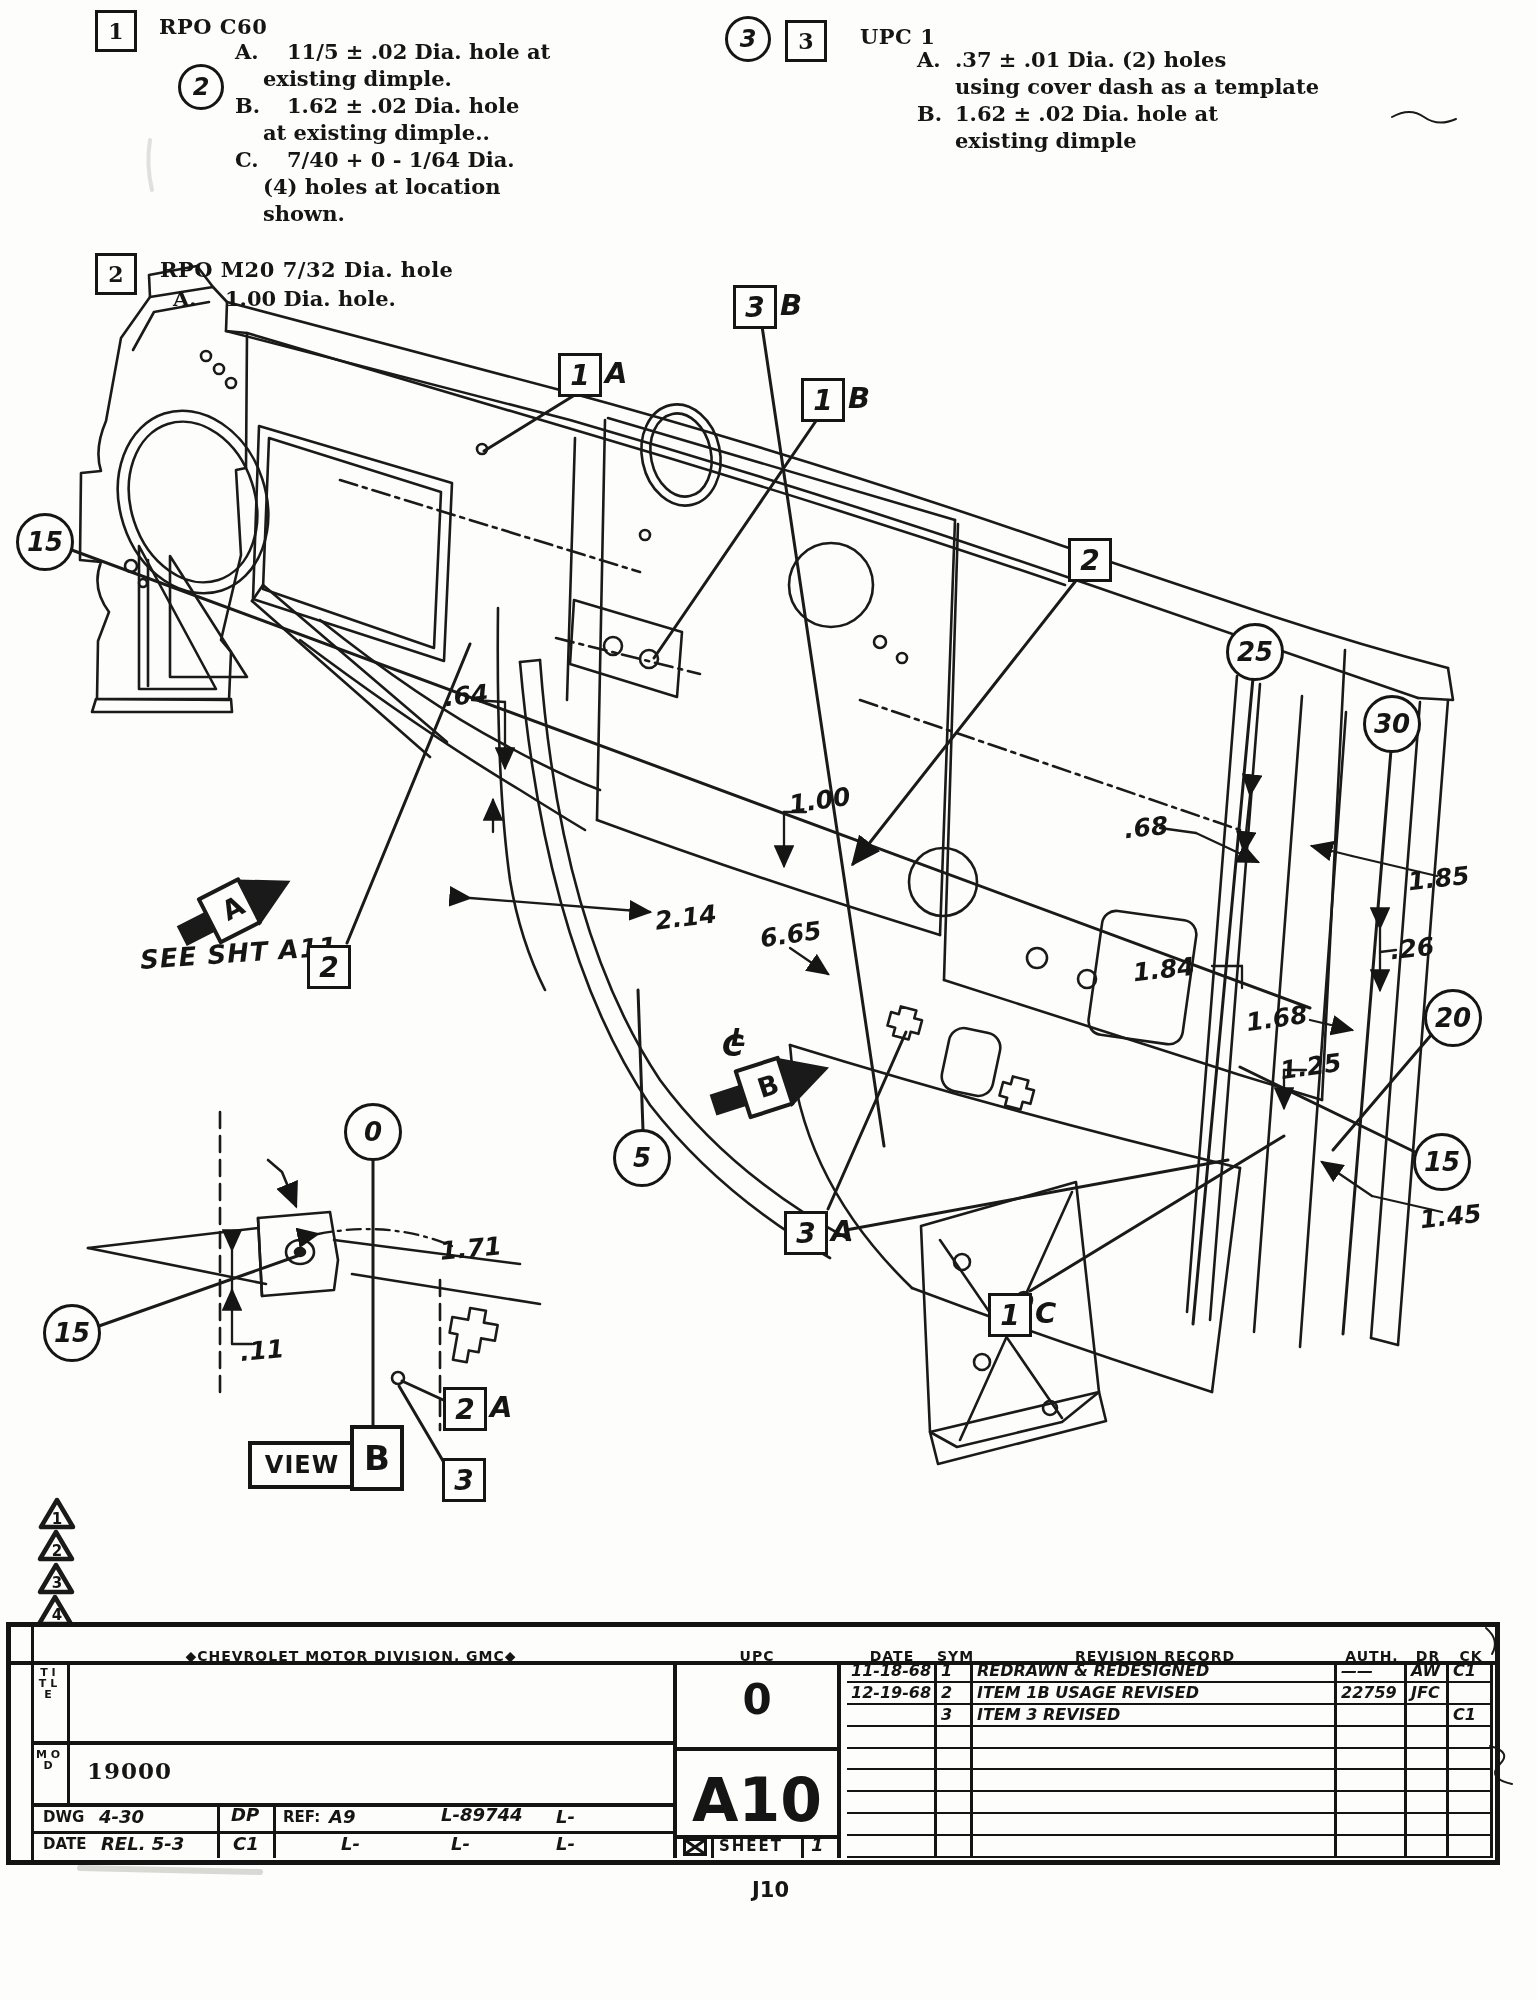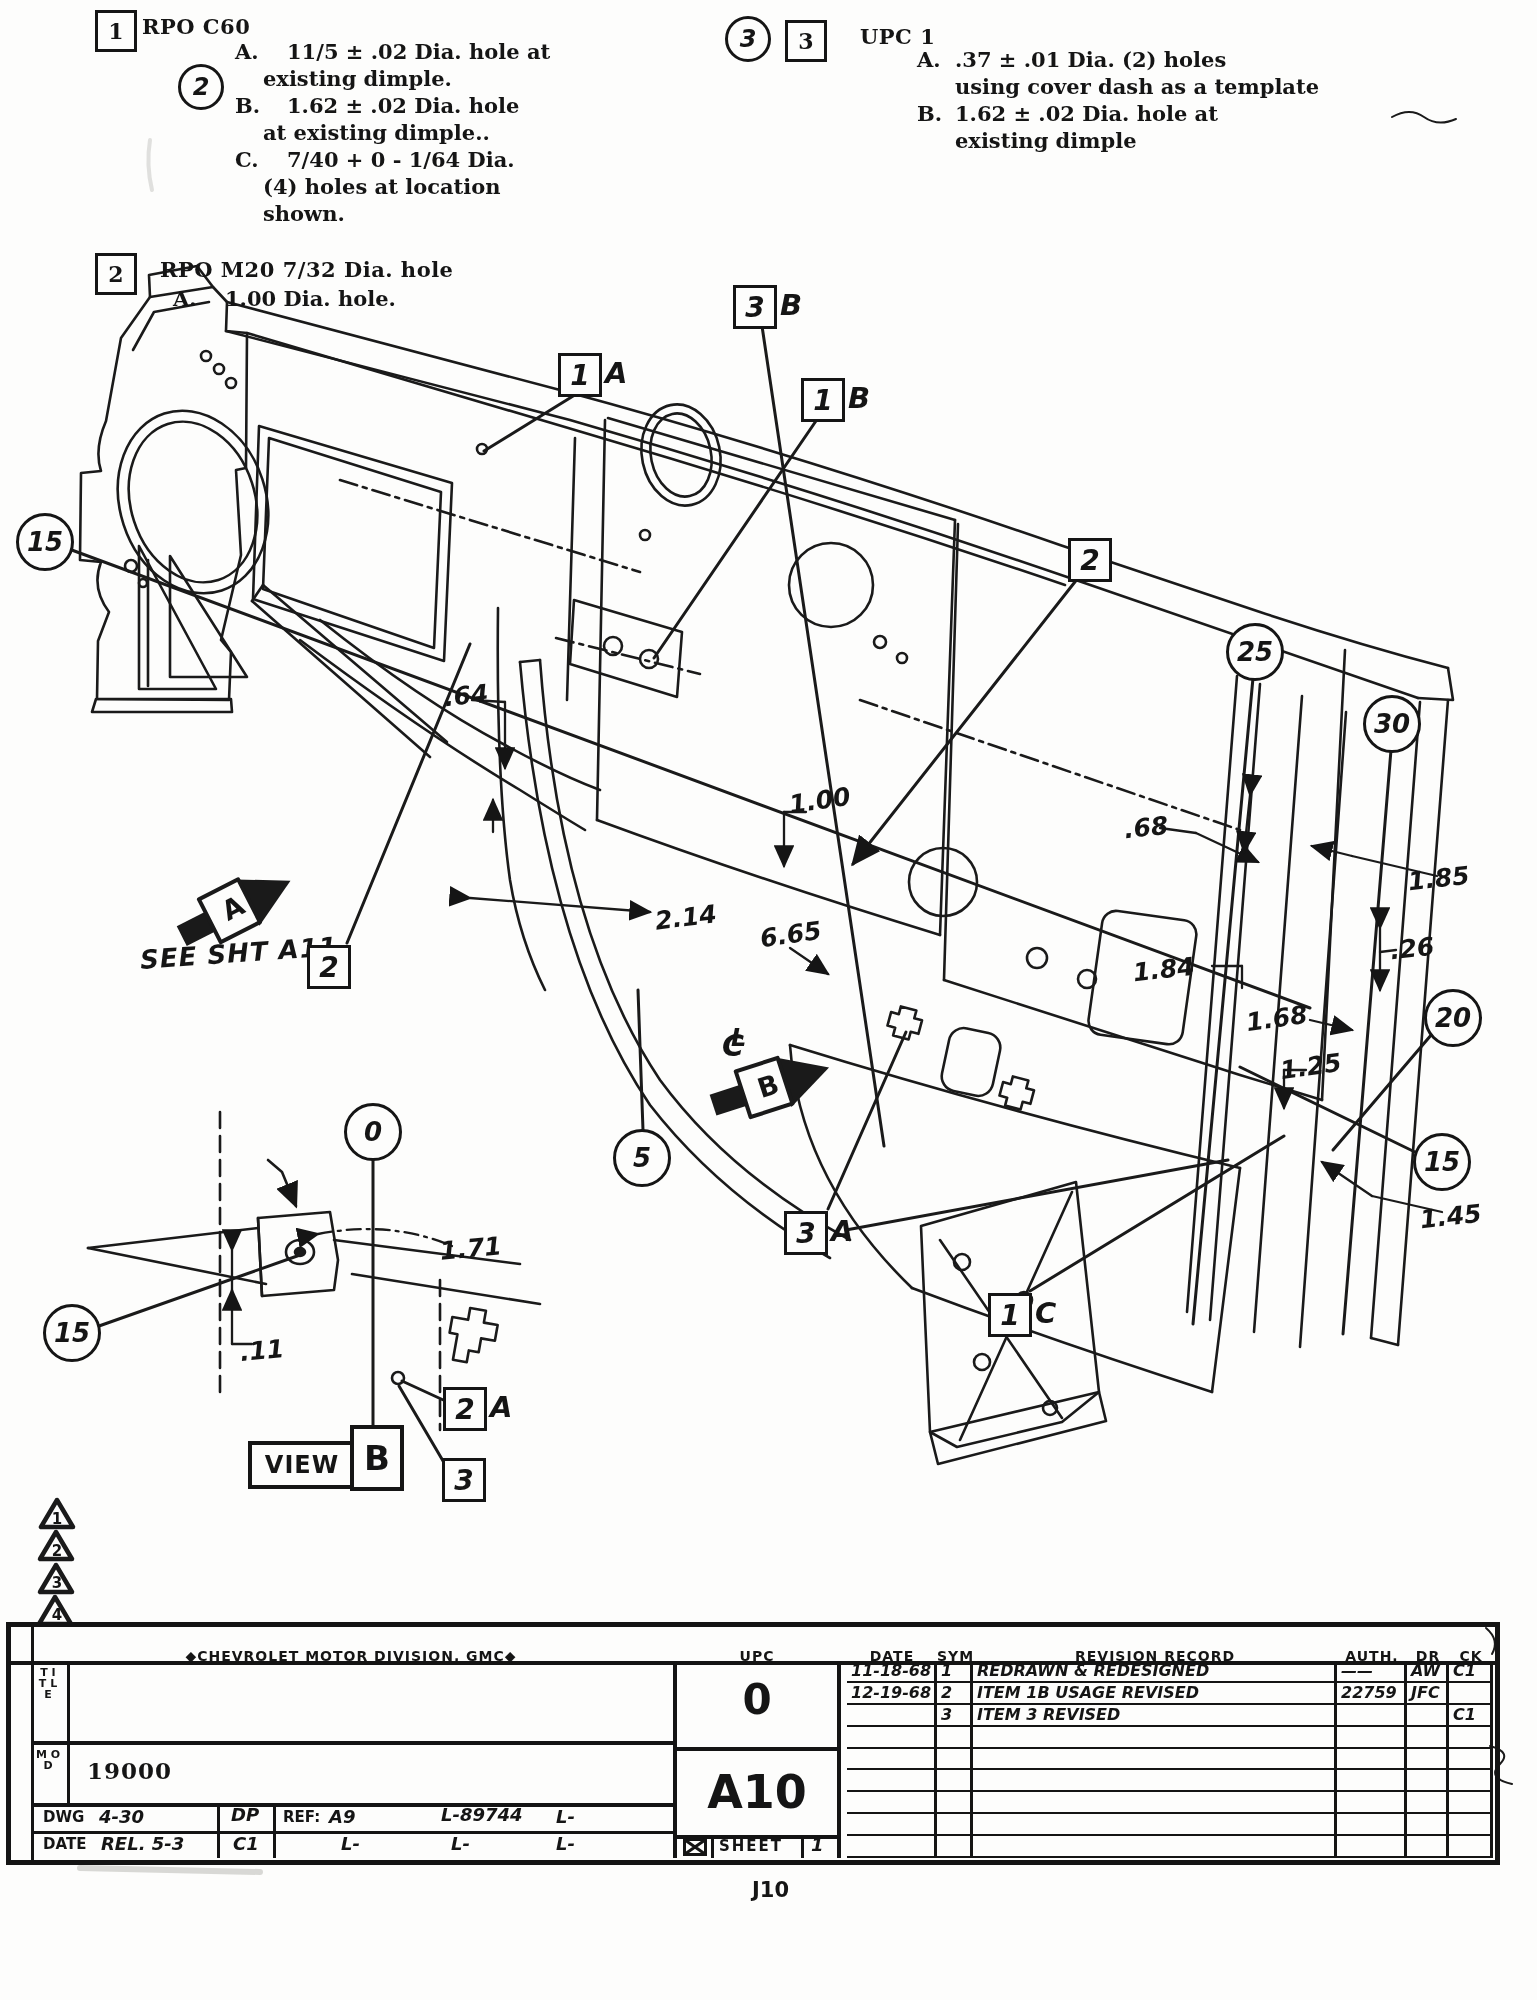--- a/index.html
+++ b/index.html
@@ -248,21 +248,21 @@
       <path stroke-width="2" d="M1486,1628 Q1500,1640 1492,1654"></path>
       <path stroke="#b9b9b4" stroke-width="6" opacity="0.55" d="M80,1868 L260,1872"></path>
       <path stroke="#c4c4bf" stroke-width="4" opacity="0.5" d="M150,140 Q146,165 152,190"></path>
     </g>
   </svg>
 
   <div class="note" style="left:95px;top:10px;width:420px;height:240px;">
     <div class="sq abs" style="left:0;top:0;">
       <span>1</span>
       </div>
-    <div class="note-head abs" style="left:47px;top:4px;">RPO C60</div>
+    <div class="note-head abs" style="left:64px;top:4px;">RPO C60</div>
     <div class="circ note-circ abs" style="left:83px;top:54px;">
       <span>2</span>
       </div>
     <div class="note-lines" style="left:140px;top:28px;">
         <div class="note-line">
           <span class="lbl">A.</span>
           <span>11/5 ± .02 Dia. hole at</span>
         </div>
         <div class="note-line wrap">
           <span>existing dimple.</span>
@@ -379,21 +379,21 @@
     <div class="handcell" style="left:545px;top:179px;">L-</div>
 
     <div class="blocklabel" style="left:32px;top:208px;">DATE</div>
     <div class="handcell" style="left:90px;top:206px;">REL. 5-3</div>
     <div class="handcell" style="left:222px;top:206px;">C1</div>
     <div class="handcell" style="left:330px;top:206px;">L-</div>
     <div class="handcell" style="left:440px;top:206px;">L-</div>
     <div class="handcell" style="left:545px;top:206px;">L-</div>
 
     <div class="upc-num" style="left:666px;top:48px;width:160px;font-size:42px;">0</div>
-    <div class="upc-num" style="left:666px;top:138px;width:160px;font-size:46px;">A10</div>
+    <div class="upc-num" style="left:666px;top:138px;width:160px;font-size:60px;">A10</div>
     <svg class="abs" style="left:672px;top:211px;" width="24" height="18">
       <g stroke="#141414" stroke-width="3" fill="none">
         <rect x="1.5" y="1.5" width="21" height="15"></rect>
           <path d="M2,2 L22,16 M22,2 L2,16"></path>
       </g>
     </svg>
     <div class="blocklabel" style="left:708px;top:210px;letter-spacing:2px;">SHEET</div>
     <div class="handcell" style="left:800px;top:207px;">1</div>
 
     <div id="rev-rows">

